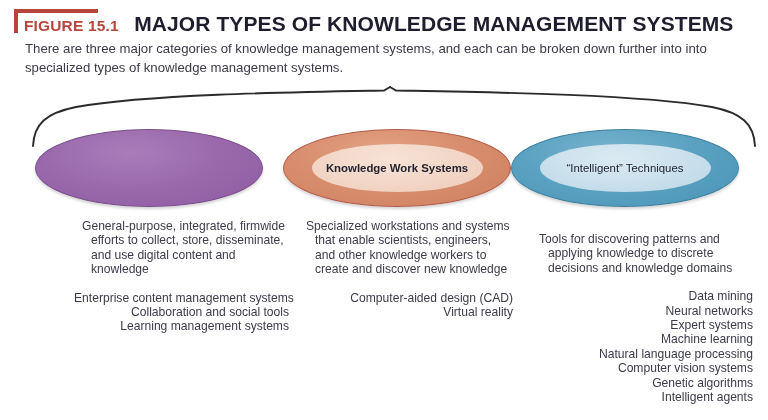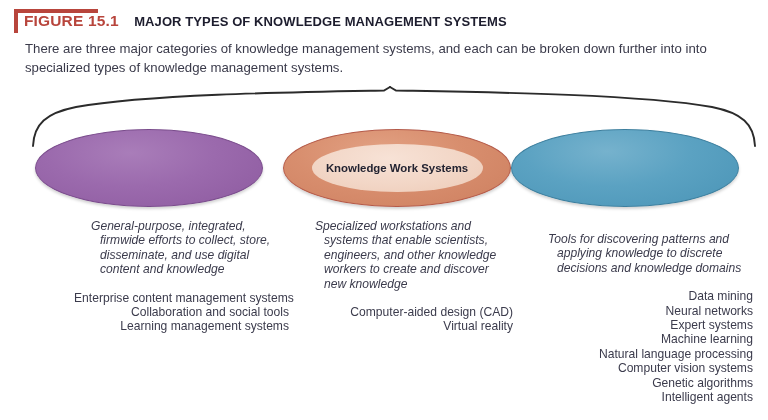--- a/index.html
+++ b/index.html
@@ -53,21 +53,21 @@
   #figure-number {
     display: inline-block;
     color: #b8453c;
     font-size: 15.5px;
     font-weight: bold;
     letter-spacing: 0.15px;
   }
   #figure-title {
     display: inline-block;
     color: #1d1d2e;
-    font-size: 13px;
+    font-size: 21px;
     font-weight: bold;
     letter-spacing: 0.1px;
     margin-left: 11px;
   }
   #figure-caption {
     position: absolute;
     left: 11px;
     top: 30px;
     width: 722px;
     font-size: 13.2px;
@@ -151,23 +151,22 @@
     line-height: 14.4px;
     color: #3b3b4c;
   }
   #column-enterprise { left: 74px; top: 219px; width: 215px; }
   #column-kws        { left: 298px; top: 219px; width: 215px; }
   #column-intelligent{ left: 531px; top: 232px; width: 222px; }
 
   .col-desc {
     padding-left: 9px;
     text-indent: -9px;
-    margin: 0 0 1px 17px;
+    margin: 0 0 1px 8px;
     white-space: pre-line;
-    font-style: italic;
   }
   .col-items {
     list-style: none;
     margin: 0;
     padding: 0;
     margin-top: 14px;
   }
   .col-items li { white-space: nowrap; text-align: right; }
 </style>
 </head>
@@ -200,20 +199,23 @@
 
 <div class="node" id="node-kws">
   <div class="node-outer"></div>
   <div class="node-inner">
     <div class="node-label" style="white-space:pre-line;font-weight:bold;">Knowledge Work Systems</div>
   </div>
 </div>
 
 <div class="node" id="node-intelligent">
   <div class="node-outer"></div>
+  <div class="node-inner">
+    <div class="node-label" style="white-space:pre-line;">“Intelligent” Techniques</div>
+  </div>
 </div>
 
 <div class="column" id="column-enterprise">
   <p class="col-desc">General-purpose, integrated, firmwide efforts to collect, store, disseminate, and use digital content and knowledge</p>
   <ul class="col-items">
     <li>Enterprise content management systems</li>
     <li>Collaboration and social tools</li>
     <li>Learning management systems</li>
   </ul>
 </div>

